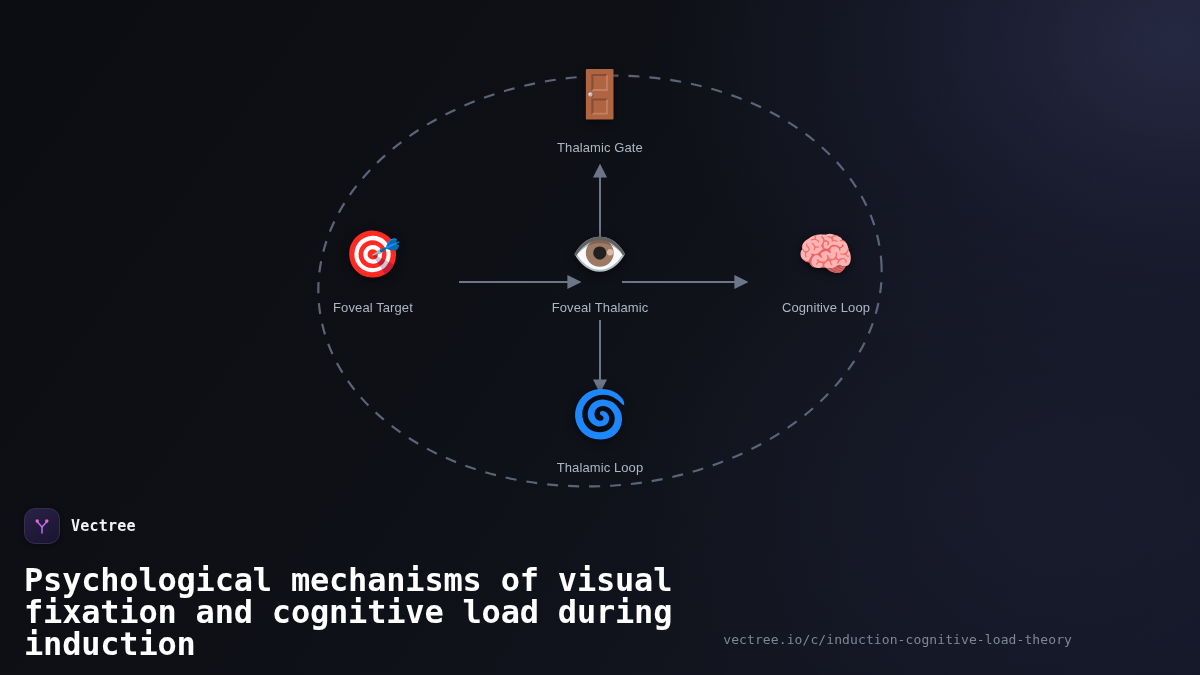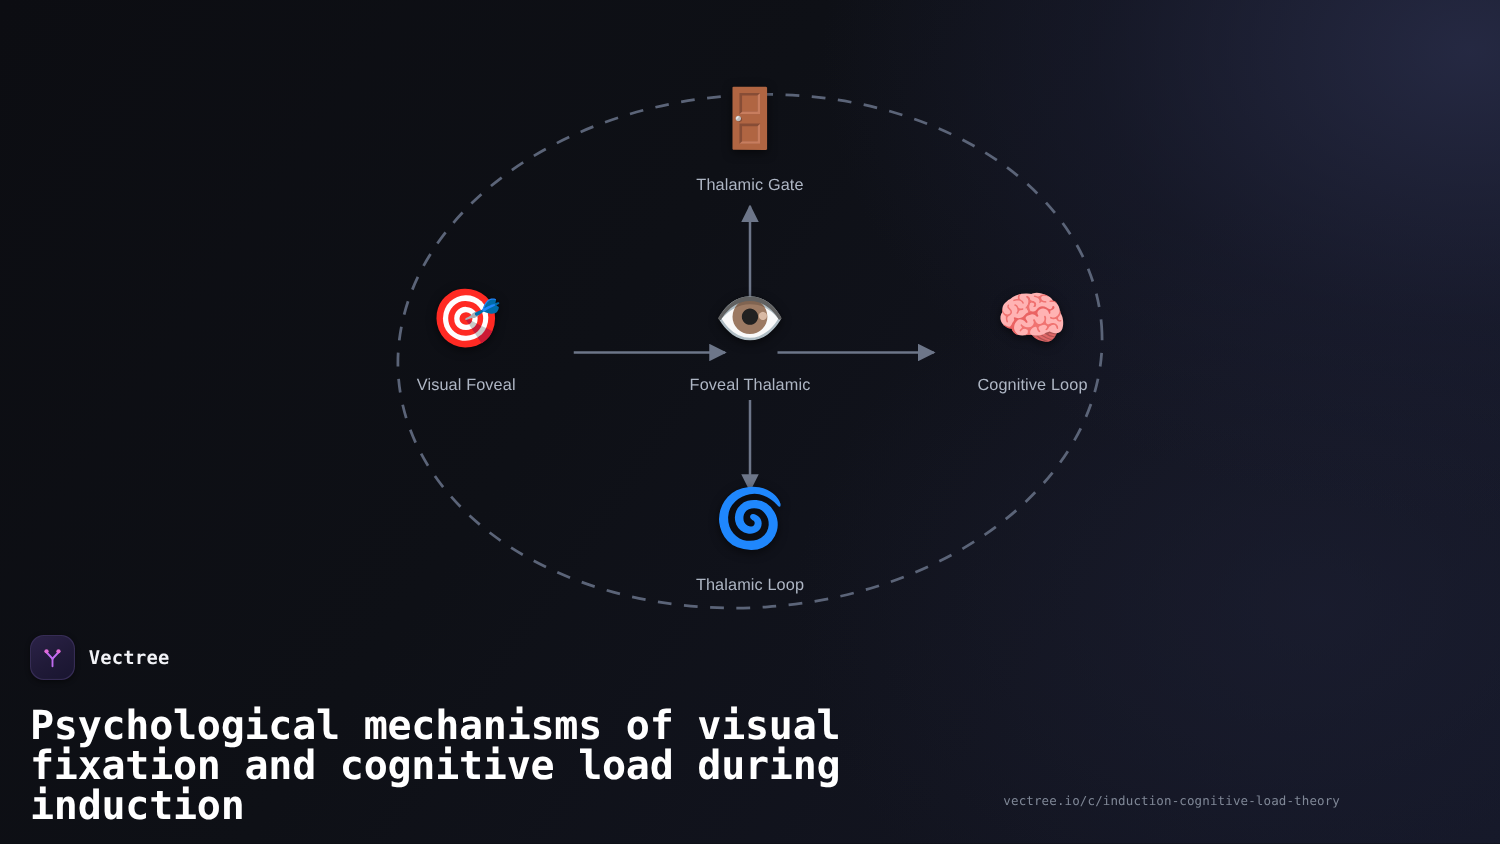--- a/index.html
+++ b/index.html
@@ -102,21 +102,21 @@
     font-size: 32px;
     line-height: 32px;
     color: #ffffff;
     letter-spacing: -0.2px;
   }
   #permalink {
     position: absolute;
     right: 24px;
     bottom: 28px;
     font-family: "DejaVu Sans Mono", "Liberation Mono", monospace;
-    font-size: 10px;
+    font-size: 13px;
     color: #7f8796;
     letter-spacing: 0.1px;
   }
 </style>
 </head>
 <body>
 
 <div id="stage">
 
   <div id="diagram">
@@ -134,21 +134,21 @@
 
       <line x1="622" y1="282" x2="747" y2="282" stroke="#6d7689" stroke-width="2" marker-end="url(#arrowR)"></line>
 
       <line x1="600" y1="240" x2="600" y2="165" stroke="#6d7689" stroke-width="2" marker-end="url(#arrowR)"></line>
 
       <line x1="600" y1="320" x2="600" y2="392" stroke="#6d7689" stroke-width="2" marker-end="url(#arrowR)"></line>
     </svg>
 
     <div class="node" style="left:373px; top:272px;">
       <div class="node-emoji">🎯</div>
-      <div class="node-label">Visual Foveal</div>
+      <div class="node-label">Foveal Target</div>
     </div>
 
     <div class="node" style="left:600px; top:272px;">
       <div class="node-emoji">👁️</div>
       <div class="node-label">Foveal Thalamic</div>
     </div>
 
     <div class="node" style="left:826px; top:272px;">
       <div class="node-emoji">🧠</div>
       <div class="node-label">Cognitive Loop</div>

